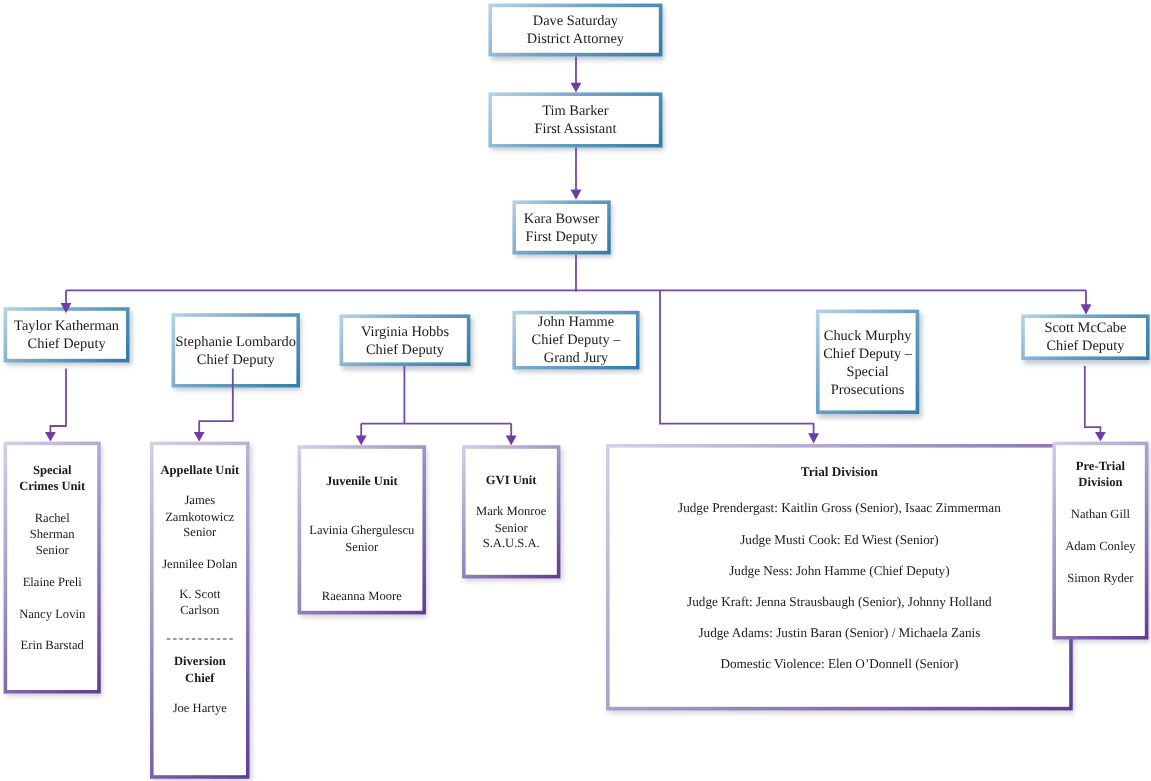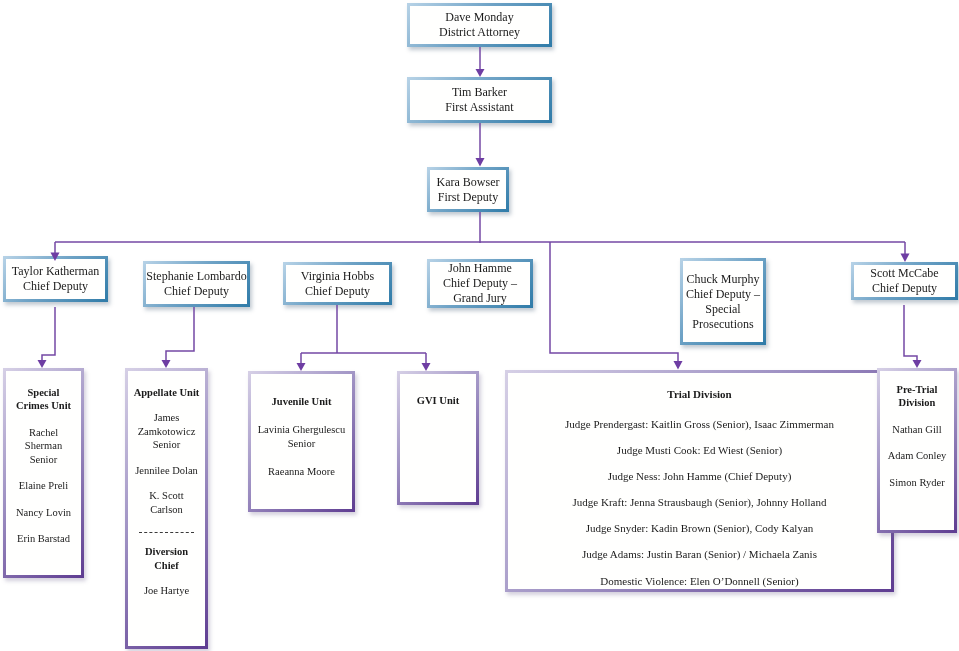--- a/index.html
+++ b/index.html
@@ -17,54 +17,54 @@
   .inner.mg{justify-content:center;font-size:12px;line-height:1.25;}
   .inner.unit{justify-content:flex-start;font-size:10.5px;line-height:1.28;}
   .utitle{font-weight:bold;}
   .member{font-weight:normal;}
 
   
   .b-dave{left:407px;top:3px;width:145px;height:44px;}
   .b-tim{left:407px;top:77px;width:145px;height:46px;}
   .b-kara{left:427px;top:167px;width:82px;height:45px;}
   .b-taylor{left:3px;top:256px;width:105px;height:46px;}
-  .b-steph{left:143px;top:261px;width:107px;height:46px;}
+  .b-steph{left:143px;top:261px;width:107px;height:62px;}
   .b-virginia{left:283px;top:262px;width:109px;height:43px;}
   .b-john{left:427px;top:259px;width:106px;height:49px;}
   .b-chuck{left:680px;top:258px;width:86px;height:87px;}
   .b-scott{left:851px;top:262px;width:107px;height:38px;}
 
   
   .b-special{left:3px;top:368px;width:81px;height:210px;}
   .b-appellate{left:125px;top:368px;width:83px;height:281px;}
   .b-juvenile{left:248px;top:371px;width:107px;height:141px;}
-  .b-gvi{left:397px;top:371px;width:82px;height:134px;}
+  .b-gvi{left:385px;top:371px;width:82px;height:111px;}
   .b-trial{left:505px;top:370px;width:389px;height:222px;}
   .b-pretrial{left:877px;top:368px;width:80px;height:165px;}
 
   .b-special .inner{padding:15px 6px 0;gap:13px;}
   .b-appellate .inner{padding:15px 5px 0;gap:12px;}
-  .b-juvenile .inner{padding:21px 2px 0;gap:15px;}
+  .b-juvenile .inner{padding:21px 2px 0;gap:28px;}
   .b-gvi .inner{padding:20px 4px 0;gap:13px;}
   .b-trial .inner{padding:14px 3px 0;gap:12px;font-size:11px;}
   .b-trial .utitle{margin-bottom:4px;}
   .b-pretrial .inner{padding:12px 3px 0;gap:13px;}
 
   .divider{width:82%;border-top:1px dashed #3a3a3a;height:0;margin:4px 0 0;}
 
   svg.wires{position:absolute;left:0;top:0;pointer-events:none;}
 </style>
 </head>
 <body>
 
 <div class="canvas">
 
   <div class="box teal b-dave">
     <div class="inner mg">
-      <div>Dave Monday</div>
+      <div>Dave Saturday</div>
       <div>District Attorney</div>
     </div>
   </div>
 
   <div class="box teal b-tim">
     <div class="inner mg">
       <div>Tim Barker</div>
       <div>First Assistant</div>
     </div>
   </div>
@@ -144,31 +144,31 @@
     <div class="inner unit">
       <div class="utitle">Juvenile Unit</div>
       <div class="member">Lavinia Ghergulescu Senior</div>
       <div class="member">Raeanna Moore</div>
     </div>
   </div>
 
   <div class="box purple b-gvi">
     <div class="inner unit">
       <div class="utitle">GVI Unit</div>
+      <div class="member">Mark Monroe Senior S.A.U.S.A.</div>
     </div>
   </div>
 
   <div class="box purple b-trial">
     <div class="inner unit">
       <div class="utitle">Trial Division</div>
       <div class="member">Judge Prendergast: Kaitlin Gross (Senior), Isaac Zimmerman</div>
       <div class="member">Judge Musti Cook: Ed Wiest (Senior)</div>
       <div class="member">Judge Ness: John Hamme (Chief Deputy)</div>
       <div class="member">Judge Kraft: Jenna Strausbaugh (Senior), Johnny Holland</div>
-      <div class="member">Judge Snyder: Kadin Brown (Senior), Cody Kalyan</div>
       <div class="member">Judge Adams: Justin Baran (Senior) / Michaela Zanis</div>
       <div class="member">Domestic Violence: Elen O’Donnell (Senior)</div>
     </div>
   </div>
 
   <div class="box purple b-pretrial">
     <div class="inner unit">
       <div class="utitle">Pre-Trial Division</div>
       <div class="member">Nathan Gill</div>
       <div class="member">Adam Conley</div>

